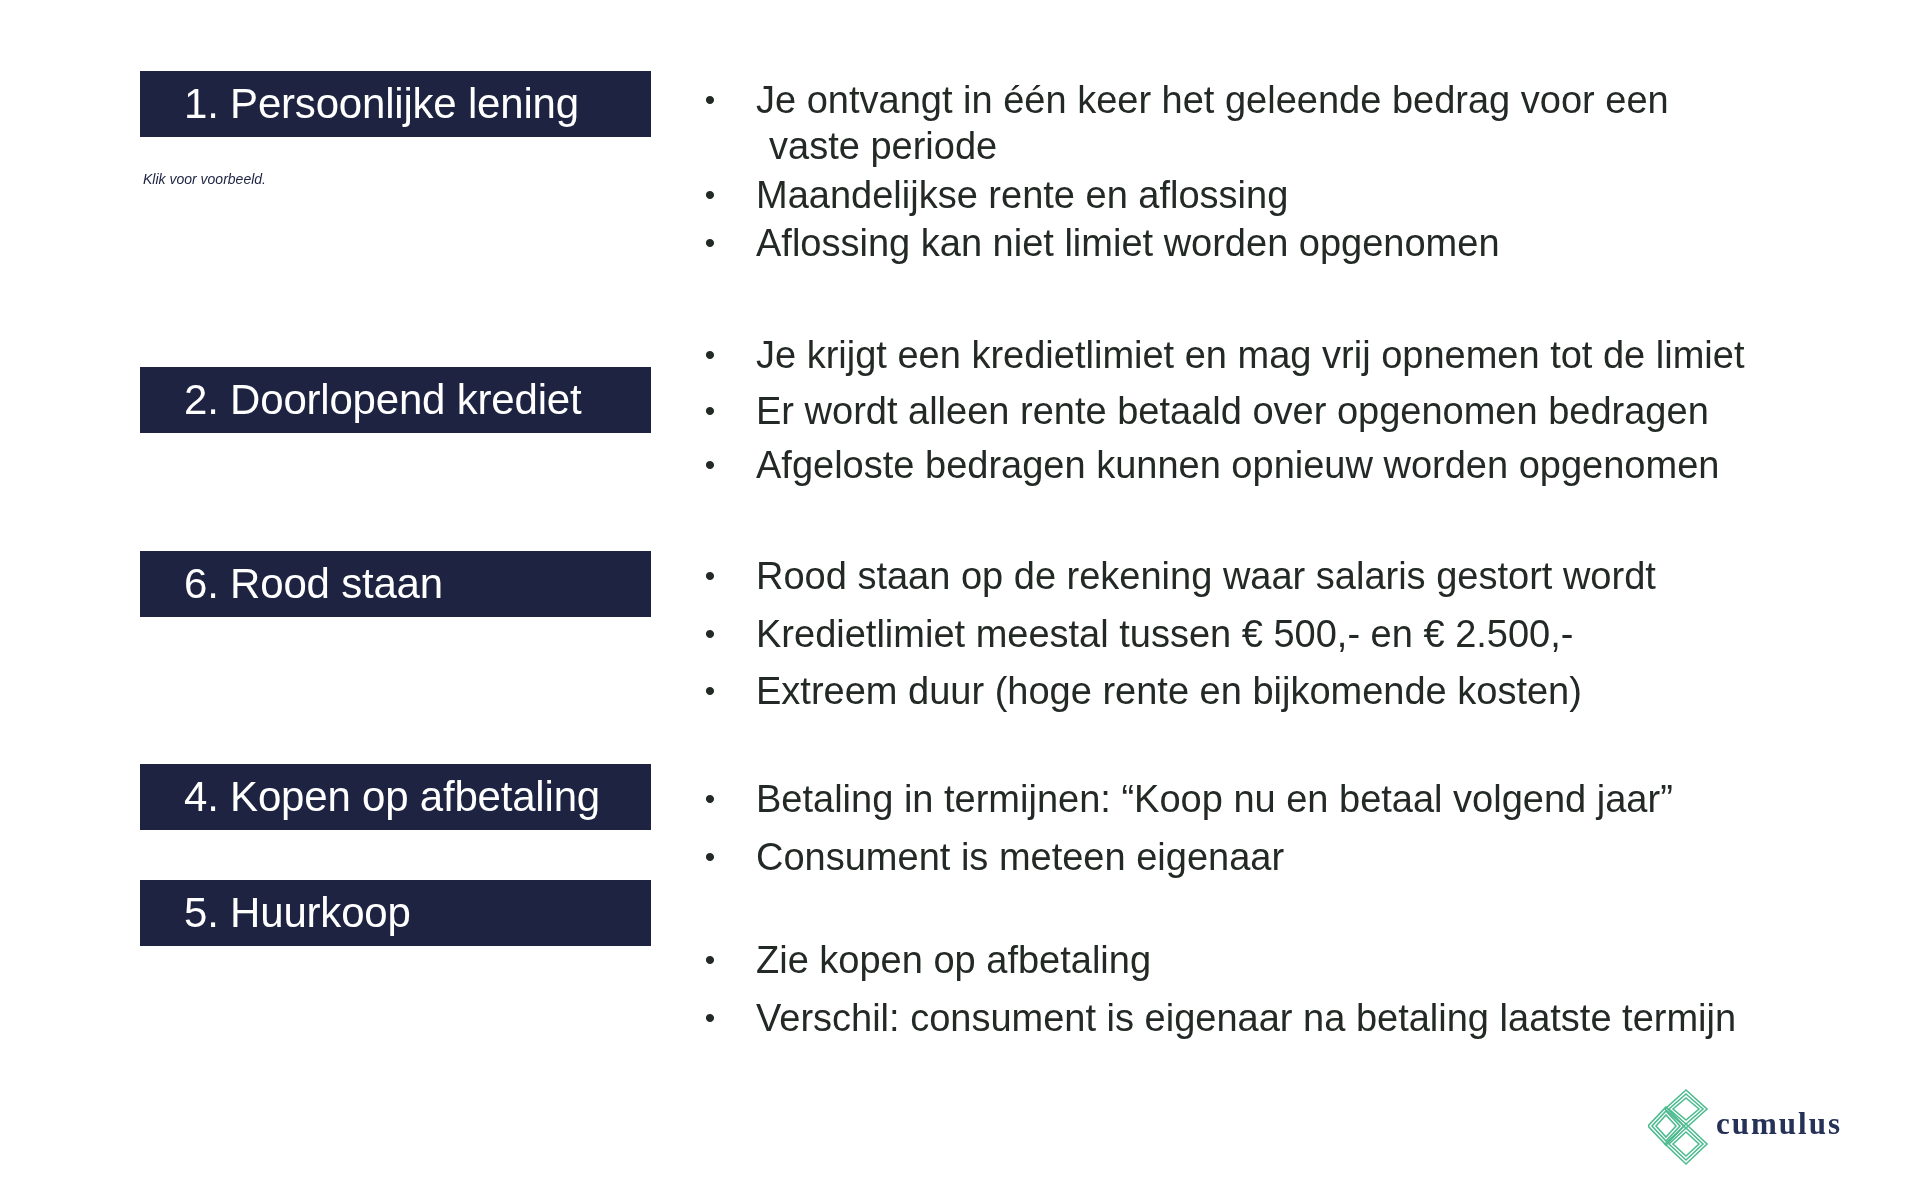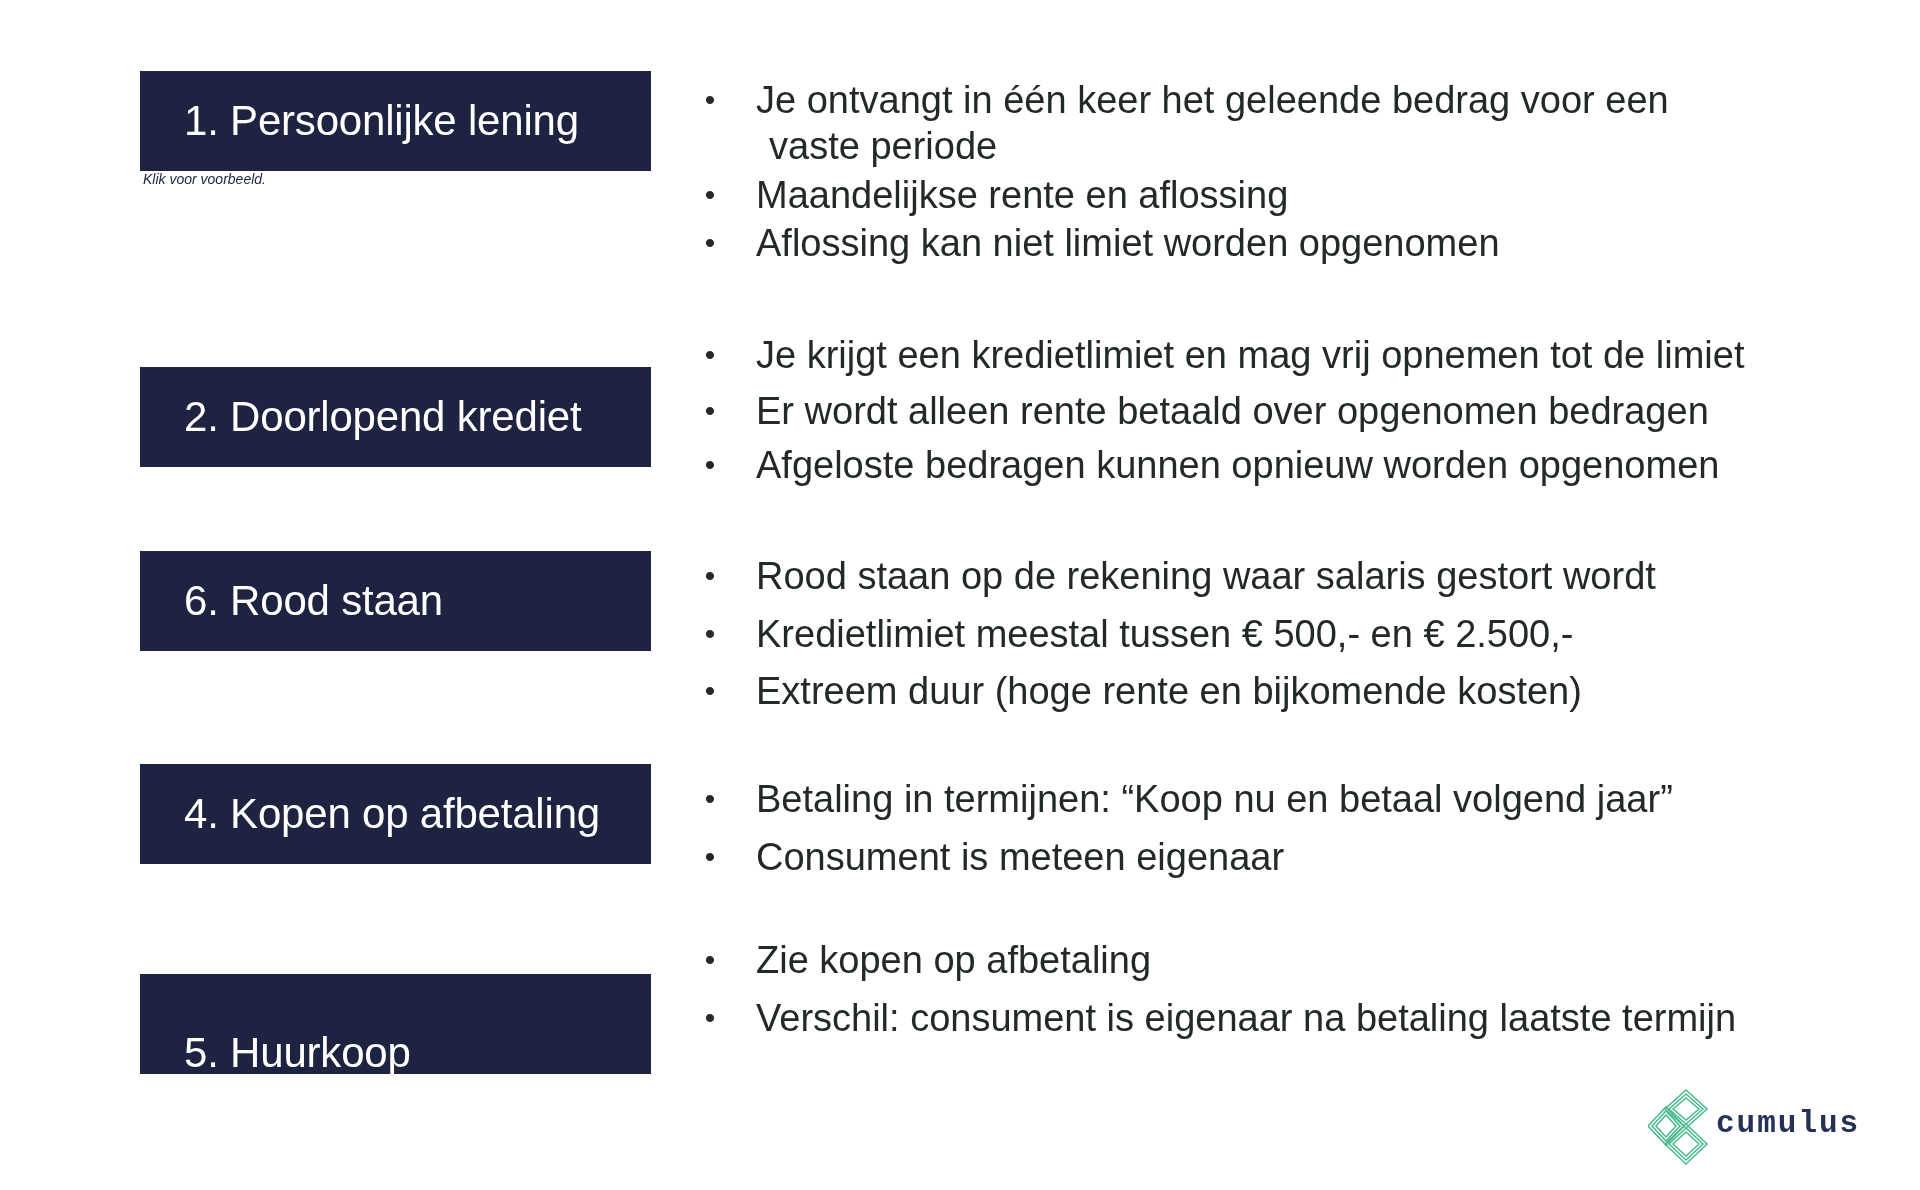--- a/index.html
+++ b/index.html
@@ -18,21 +18,21 @@
     position: absolute;
     left: 0; top: 0;
     width: 1920px;
     height: 1190px;
     background: #ffffff;
   }
   .heading-box {
     position: absolute;
     left: 140px;
     width: 511px;
-    height: 100px;
+    height: 66px;
     background: #1d2341;
     box-sizing: border-box;
     display: flex;
     align-items: center;
     cursor: pointer;
   }
   .heading-box .heading-text {
     color: #ffffff;
     font-size: 42px;
     line-height: 1;
@@ -90,21 +90,21 @@
   }
   .logo svg {
     position: absolute;
     left: 0;
     top: 0;
   }
   .logo .wordmark {
     position: absolute;
     left: 68px;
     top: 16px;
-    font-family: Liberation Mono, monospace;
+    font-family: Liberation Serif, serif;
     font-weight: bold;
     font-size: 31px;
     letter-spacing: 2px;
     color: #253157;
     line-height: 40px;
   }
 </style>
 </head>
 <body>
 
@@ -166,21 +166,21 @@
   </div>
   <div class="bullet-line" style="top:777px;">
     <span class="dot">•</span>
     <span class="txt">Betaling in termijnen: “Koop nu en betaal volgend jaar”</span>
   </div>
   <div class="bullet-line" style="top:835px;">
     <span class="dot">•</span>
     <span class="txt">Consument is meteen eigenaar</span>
   </div>
 
-  <div class="heading-box" style="top:974px;align-items:flex-end;">
+  <div class="heading-box" style="top:880px;">
     <span class="heading-text">5. Huurkoop</span>
   </div>
   <div class="bullet-line" style="top:938px;">
     <span class="dot">•</span>
     <span class="txt">Zie kopen op afbetaling</span>
   </div>
   <div class="bullet-line" style="top:996px;">
     <span class="dot">•</span>
     <span class="txt">Verschil: consument is eigenaar na betaling laatste termijn</span>
   </div>

